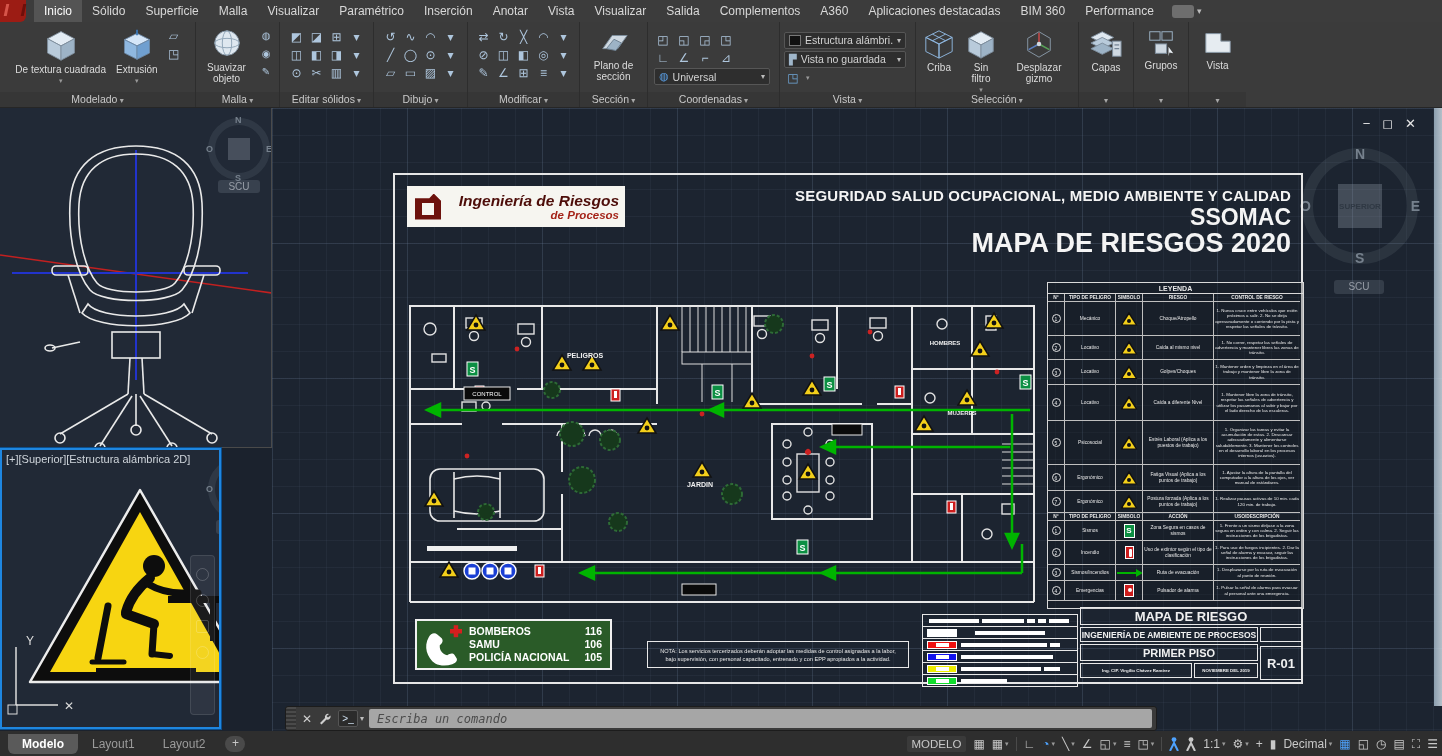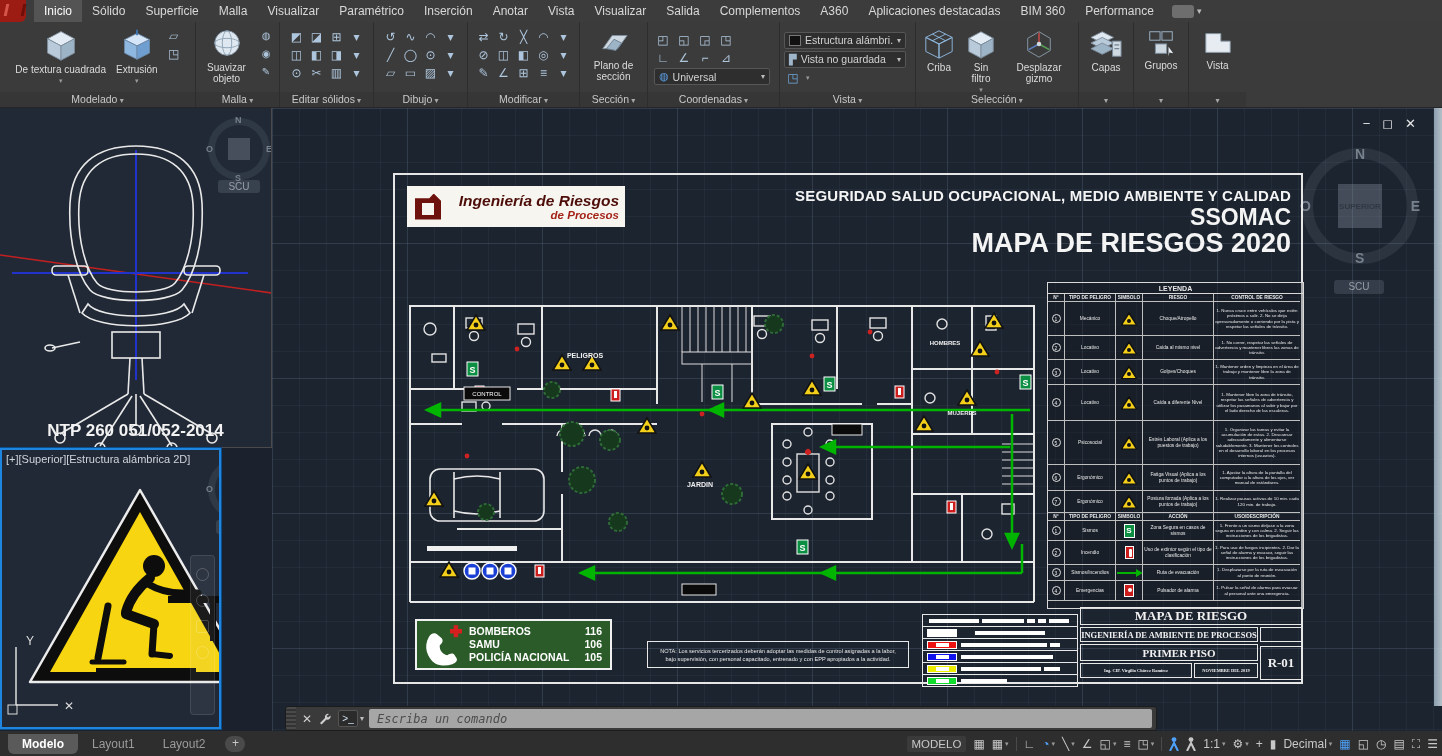--- a/index.html
+++ b/index.html
@@ -101,21 +101,21 @@
   #emg .rows { flex:1; padding-right:8px; }
   #emg .erow { display:flex; justify-content:space-between; color:#fff; font-weight:bold; font-size:10.5px; line-height:13px; }
   #nota { left:252px; top:466px; width:262px; height:27px; border:1px solid #e8e8e8; color:#e8e8e8; font-size:5.6px; line-height:8px; text-align:center; display:flex; flex-direction:column; justify-content:center; }
   #ctable { left:527px; top:439px; width:156px; height:73px; border:1px solid #e8e8e8; display:flex; flex-direction:column; }
   #ctable .crow { flex:1; display:flex; align-items:center; border-bottom:1px solid #e8e8e8; }
   #ctable .crow:last-child { border-bottom:none; }
   #ctable .sw { width:30px; height:8px; margin:0 4px; border:1px solid #fff; position:relative; flex:none; }
   #ctable .sw i { position:absolute; left:8px; top:1.5px; width:13px; height:3.5px; background:#fff; display:block; }
   #ctable .bar { height:4px; background:#fff; margin-right:3px; }
   #tblock { left:685px; top:432px; width:224px; height:78px; color:#f0f0f0; }
-  .tb-row { border:1px solid #e8e8e8; margin-bottom:2px; text-align:right; font-weight:bold; display:flex; align-items:center; justify-content:center;font-family:Liberation Serif, serif; }
+  .tb-row { border:1px solid #e8e8e8; margin-bottom:2px; text-align:right; font-weight:bold; display:flex; align-items:center; justify-content:center; }
   #tb-r1 { height:18px; font-size:13px; width:222px; }
   #tb-mid { display:flex; gap:2px; }
   #tb-left { width:178px; }
   #tb-r2 { height:15px; font-size:8.5px; width:178px; }
   #tb-r3 { height:17px; font-size:11px; width:178px;padding-left:20px; }
   #tb-r4 { display:flex; gap:2px; }
   #tb-author { width:112px; height:15px; font-size:4.4px; }
   #tb-date { width:64px; height:15px; font-size:4.4px; }
   #tb-right { width:42px; display:flex; flex-direction:column; gap:2px; }
   #tb-small { height:15px; }
@@ -915,21 +915,20 @@
   </svg>
   <div class="vcube" style="left:208px; top:10px; width:62px; height:62px">
     <div class="ring" style="border-width:7px"></div>
     <div class="face" style="left:20px; top:20px; width:22px; height:22px; font-size:4px"></div>
     <span class="pt" style="left:27px; top:-3px; font-size:9px">N</span>
     <span class="pt" style="left:27px; bottom:-3px; font-size:9px">S</span>
     <span class="pt" style="left:-2px; top:26px; font-size:9px">O</span>
     <span class="pt" style="right:-2px; top:26px; font-size:9px">E</span>
   </div>
   <div class="scu-pill" style="left:218px; top:72px; width:42px; height:13px; line-height:13px">SCU</div>
-  <div class="caption">NTP 260 051/052-2014</div>
 </div>
 
 <div id="vpBottom" class="abs">
   <div class="vplabel">[+][Superior][Estructura alámbrica 2D]</div>
   <svg width="267" height="277" viewBox="0 0 267 277">
     <polygon points="138,40 248,232 28,232" fill="#0d0d0d" stroke="#ececec" stroke-width="2.5" stroke-linejoin="round"></polygon>
     <polygon points="138,62 228,222 48,222" fill="#f7d511" stroke-linejoin="round"></polygon>
     <g fill="#0d0d0d" stroke="#0d0d0d">
       <circle cx="152" cy="116" r="11" stroke="none"></circle>
       <path d="M148,128 C138,136 128,148 124,162" fill="none" stroke-width="10" stroke-linecap="round"></path>

